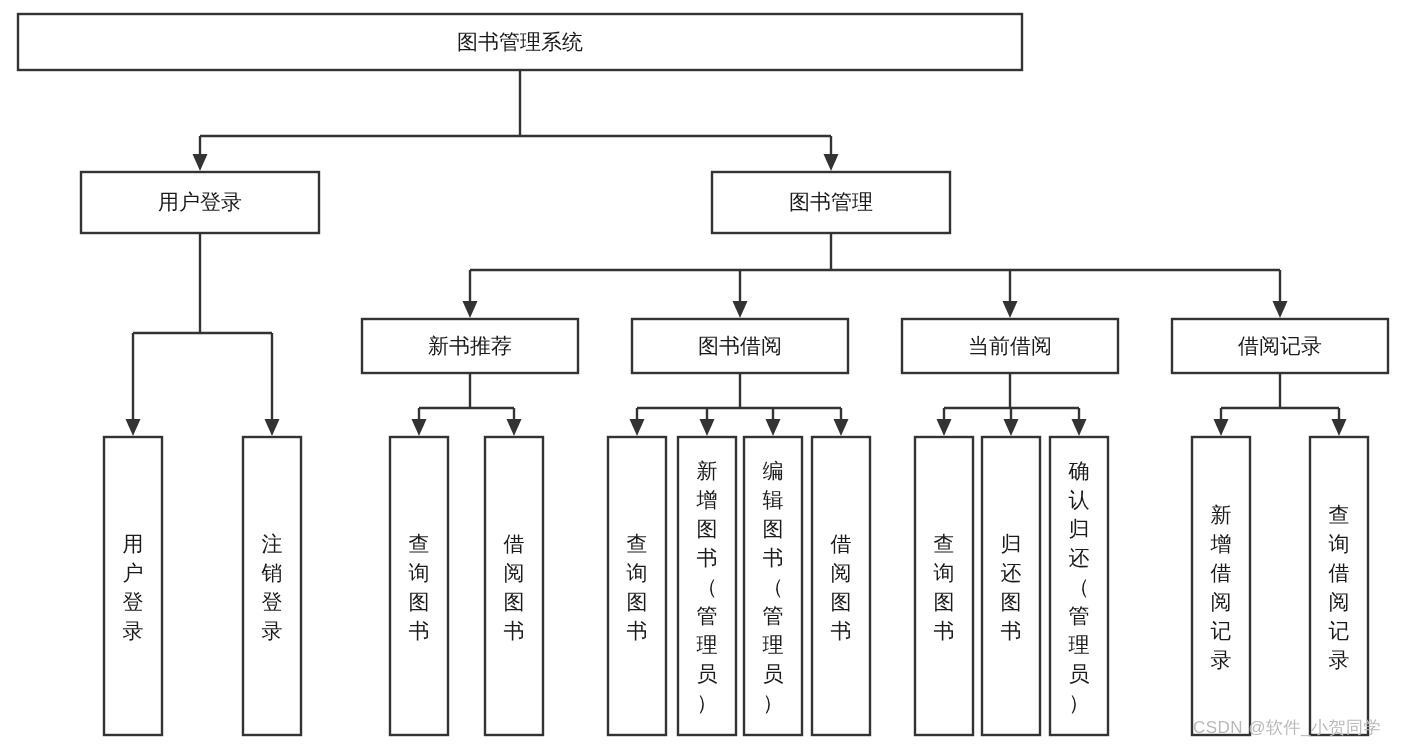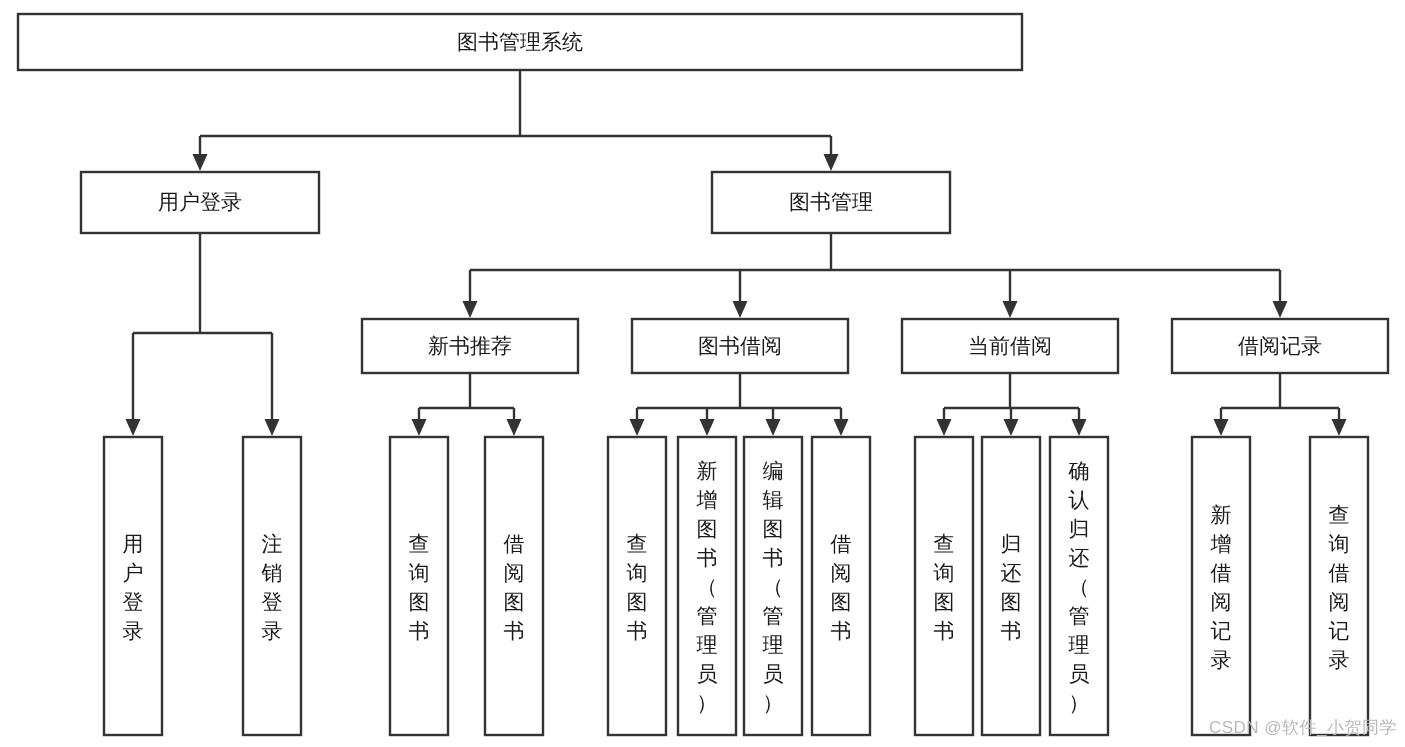--- a/index.html
+++ b/index.html
@@ -49,21 +49,21 @@
     dominant-baseline: middle;
   }
   .node-label-vertical {
     font-family: "Liberation Sans", "DejaVu Sans", sans-serif;
     fill: #1a1a1a;
     font-size: 21px;
     text-anchor: middle;
   }
   .watermark {
     position: absolute;
-    right: 8px;
+    right: 24px;
     bottom: 8px;
     font-family: "Liberation Sans", "DejaVu Sans", sans-serif;
     font-size: 17px;
     color: #b9b9b9;
     letter-spacing: 0.5px;
     white-space: nowrap;
     user-select: none;
   }
 </style>
 </head>

